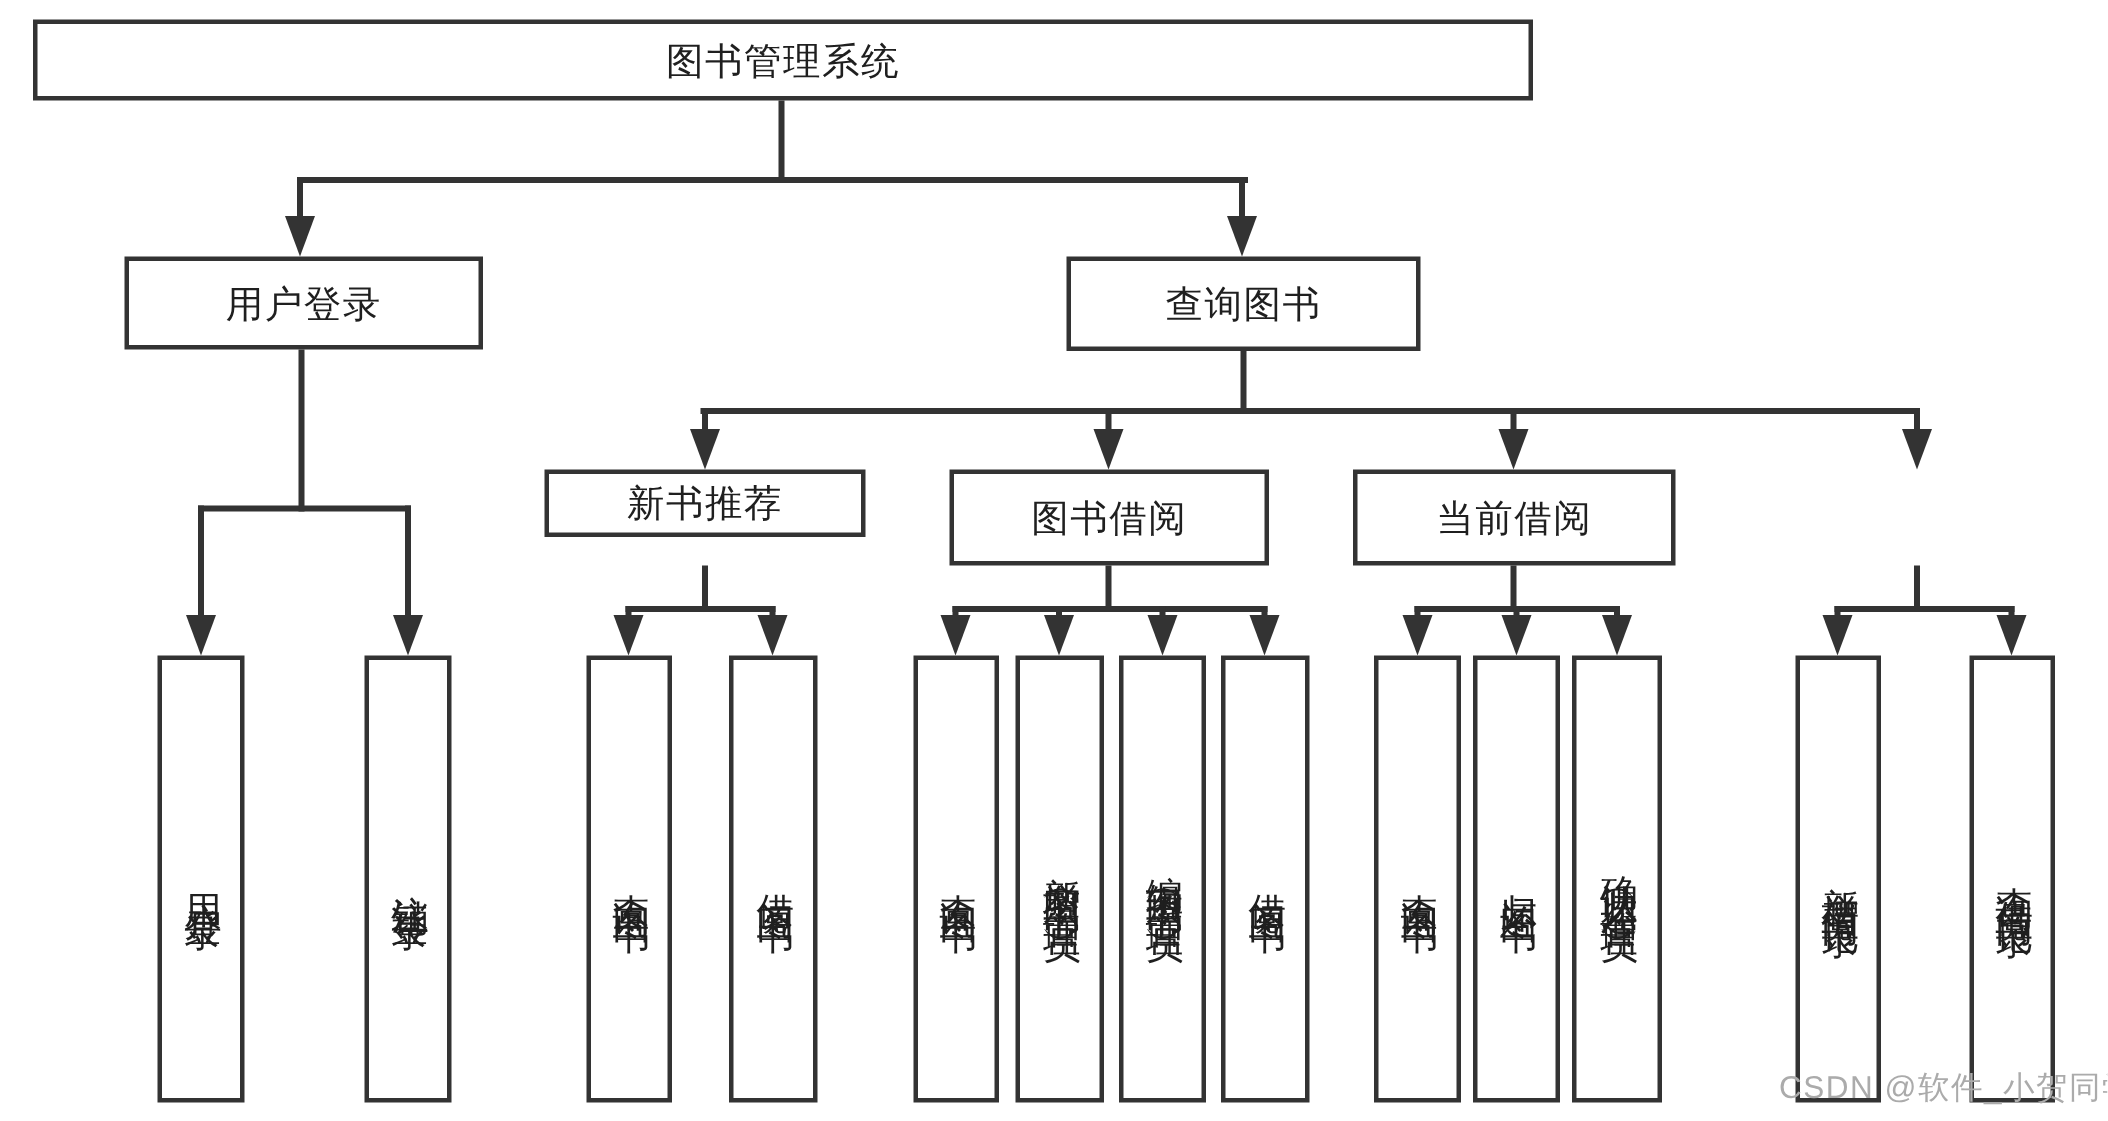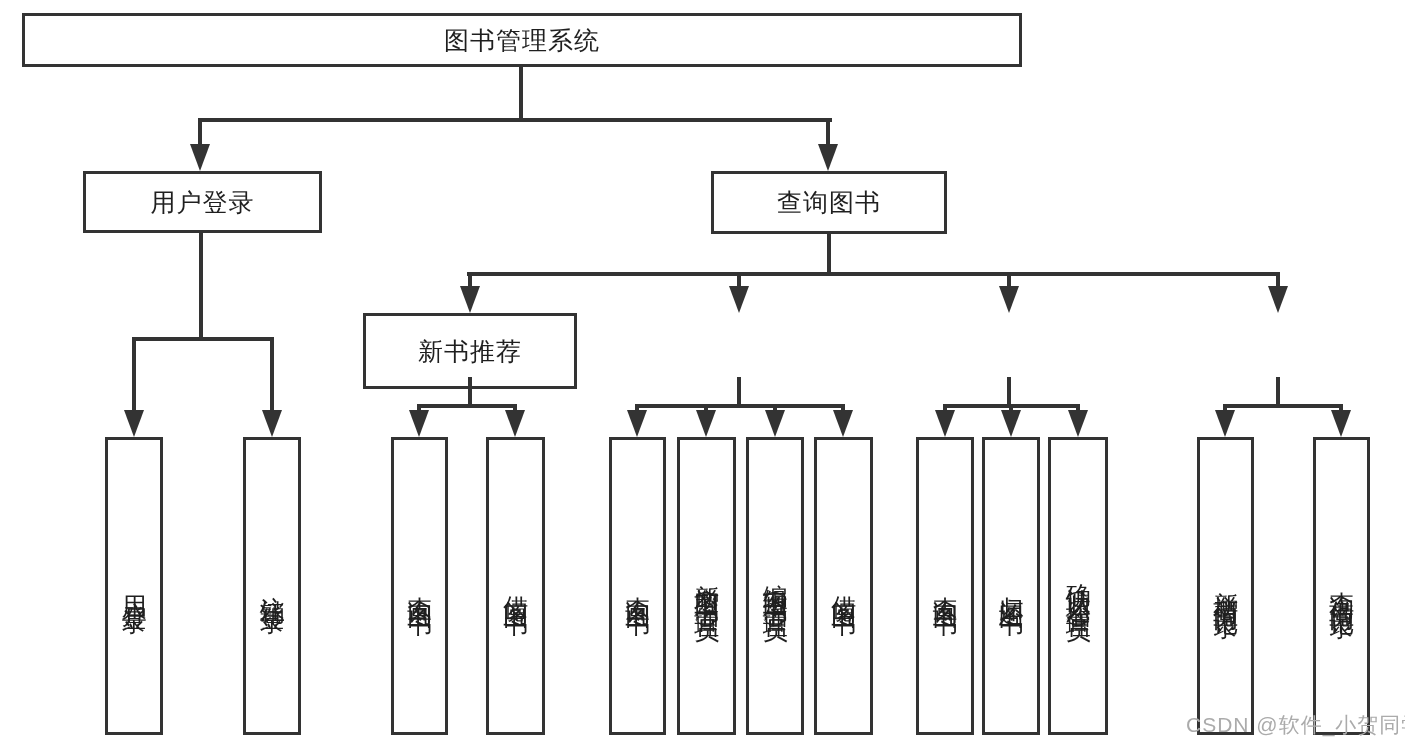--- a/index.html
+++ b/index.html
@@ -85,23 +85,25 @@
 <body>
 
 <div class="canvas">
 
   <div class="box" style="left:22px; top:13px; width:1000px; height:54px;">图书管理系统</div>
 
   <div class="box" style="left:83px; top:171px; width:239px; height:62px;">用户登录</div>
 
   <div class="box" style="left:711px; top:171px; width:236px; height:63px;">查询图书</div>
 
-  <div class="box" style="left:363px; top:313px; width:214px; height:76px;">新书推荐</div>
+  <div class="box" style="left:363px; top:313px; width:214px; height:45px;">新书推荐</div>
 
+  <div class="box" style="left:633px; top:313px; width:213px; height:64px;">图书借阅</div>
 
+  <div class="box" style="left:902px; top:313px; width:215px; height:64px;">当前借阅</div>
 
 
   <div class="vbox" style="left:105px; width:58px;">用户登录</div>
 
   <div class="vbox" style="left:243px; width:58px;">注销登录</div>
 
   <div class="vbox" style="left:391px; width:57px;">查询图书</div>
 
   <div class="vbox" style="left:486px; width:59px;">借阅图书</div>
 

